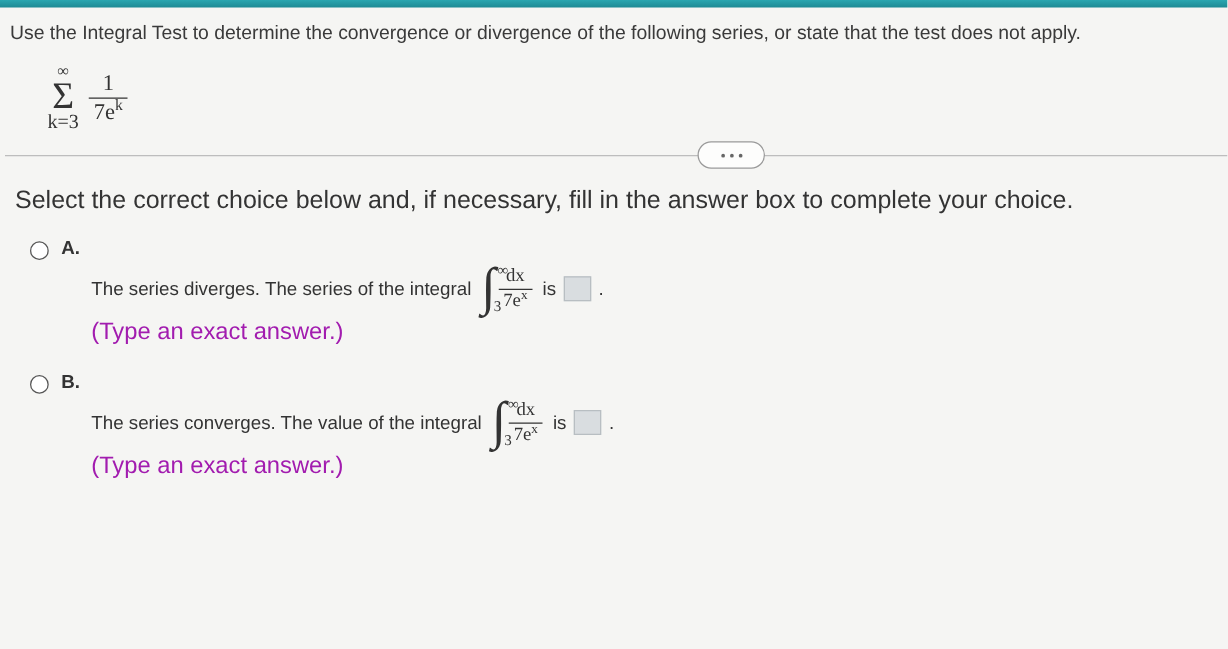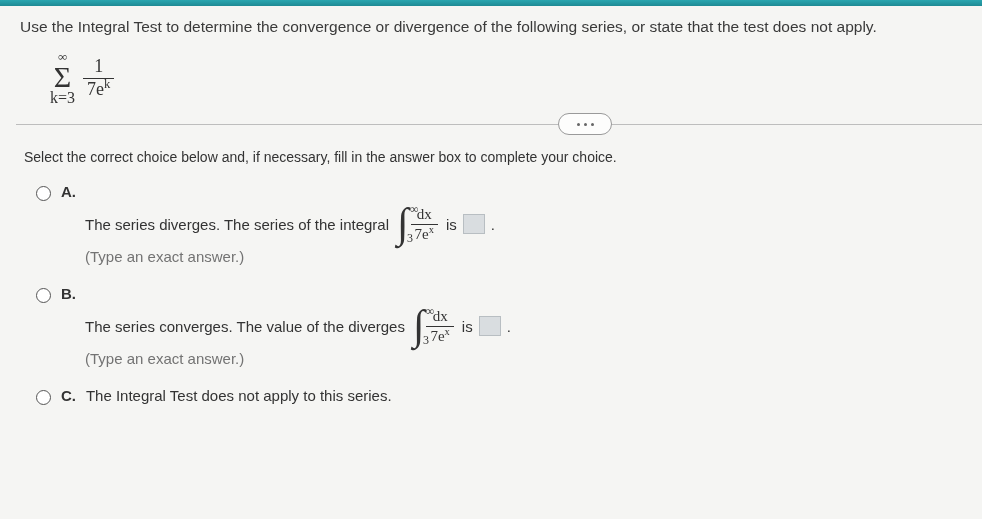--- a/index.html
+++ b/index.html
@@ -12,21 +12,20 @@
       height: 519px;
       position: relative;
       overflow: hidden;
     }
     .topbar {
       height: 6px;
       background: linear-gradient(to bottom, #2aa6b0, #1e8a94);
     }
     .content {
       padding: 12px 0 0 4px;
-      margin-left: 12px;
     }
     .prompt {
       font-size: 15.5px;
       color: #3a3a3a;
       margin-bottom: 14px;
       padding: 0 4px;
     }
     .series {
       display: flex;
       align-items: center;
@@ -77,21 +76,21 @@
       display: flex;
       align-items: center;
       justify-content: center;
       gap: 4px;
       cursor: pointer;
     }
     .dots-pill .dot {
       width: 3px; height: 3px; background: #666; border-radius: 50%;
     }
     .instruction {
-      font-size: 14px;
+      font-size: 20px;
       margin: 0 0 18px 8px;
       color: #333;
     }
     .choices { margin-left: 20px; }
     .choice {
       display: flex;
       align-items: flex-start;
       margin-bottom: 10px;
     }
     .radio {
@@ -145,22 +144,22 @@
     .answer-box {
       display: inline-block;
       width: 22px;
       height: 20px;
       background: #d9dde0;
       border: 1px solid #b8bec2;
       vertical-align: middle;
       margin: 0 2px;
     }
     .hint {
-      font-size: 15px;
-      color: #737373;
+      font-size: 19px;
+      color: #a21caf;
       margin: 4px 0 10px 24px;
     }
     .c-row .choice-label { display: inline; margin-right: 6px; }
   </style>
 </head>
 <body>
 
 <div class="topbar"></div>
 
 <div class="content">
@@ -220,21 +219,21 @@
         </div>
         <div class="hint">(Type an exact answer.)</div>
       </div>
     </div>
 
     <div class="choice">
       <div class="radio"></div>
       <div class="choice-body">
         <div class="choice-label">B.</div>
         <div class="choice-text">
-          <span>The series converges. The value of the diverges</span>
+          <span>The series converges. The value of the integral</span>
           <span class="integral">
             <span class="int-symbol">∫
               <span class="int-top">∞</span>
               <span class="int-bot">3</span>
             </span>
             <span class="frac">
               <span class="num">dx</span>
               <span class="bar"></span>
               <span class="den">
                 <span>7e</span><sup>x</sup>
@@ -242,22 +241,15 @@
             </span>
           </span>
           <span>is</span>
           <span class="answer-box"></span>
           <span>.</span>
         </div>
         <div class="hint">(Type an exact answer.)</div>
       </div>
     </div>
 
-    <div class="choice c-row">
-      <div class="radio"></div>
-      <div class="choice-body">
-        <span class="choice-label">C.</span>
-        <span class="choice-text inline">The Integral Test does not apply to this series.</span>
-      </div>
-    </div>
 
   </div>
 </div>
 
 </body></html>

